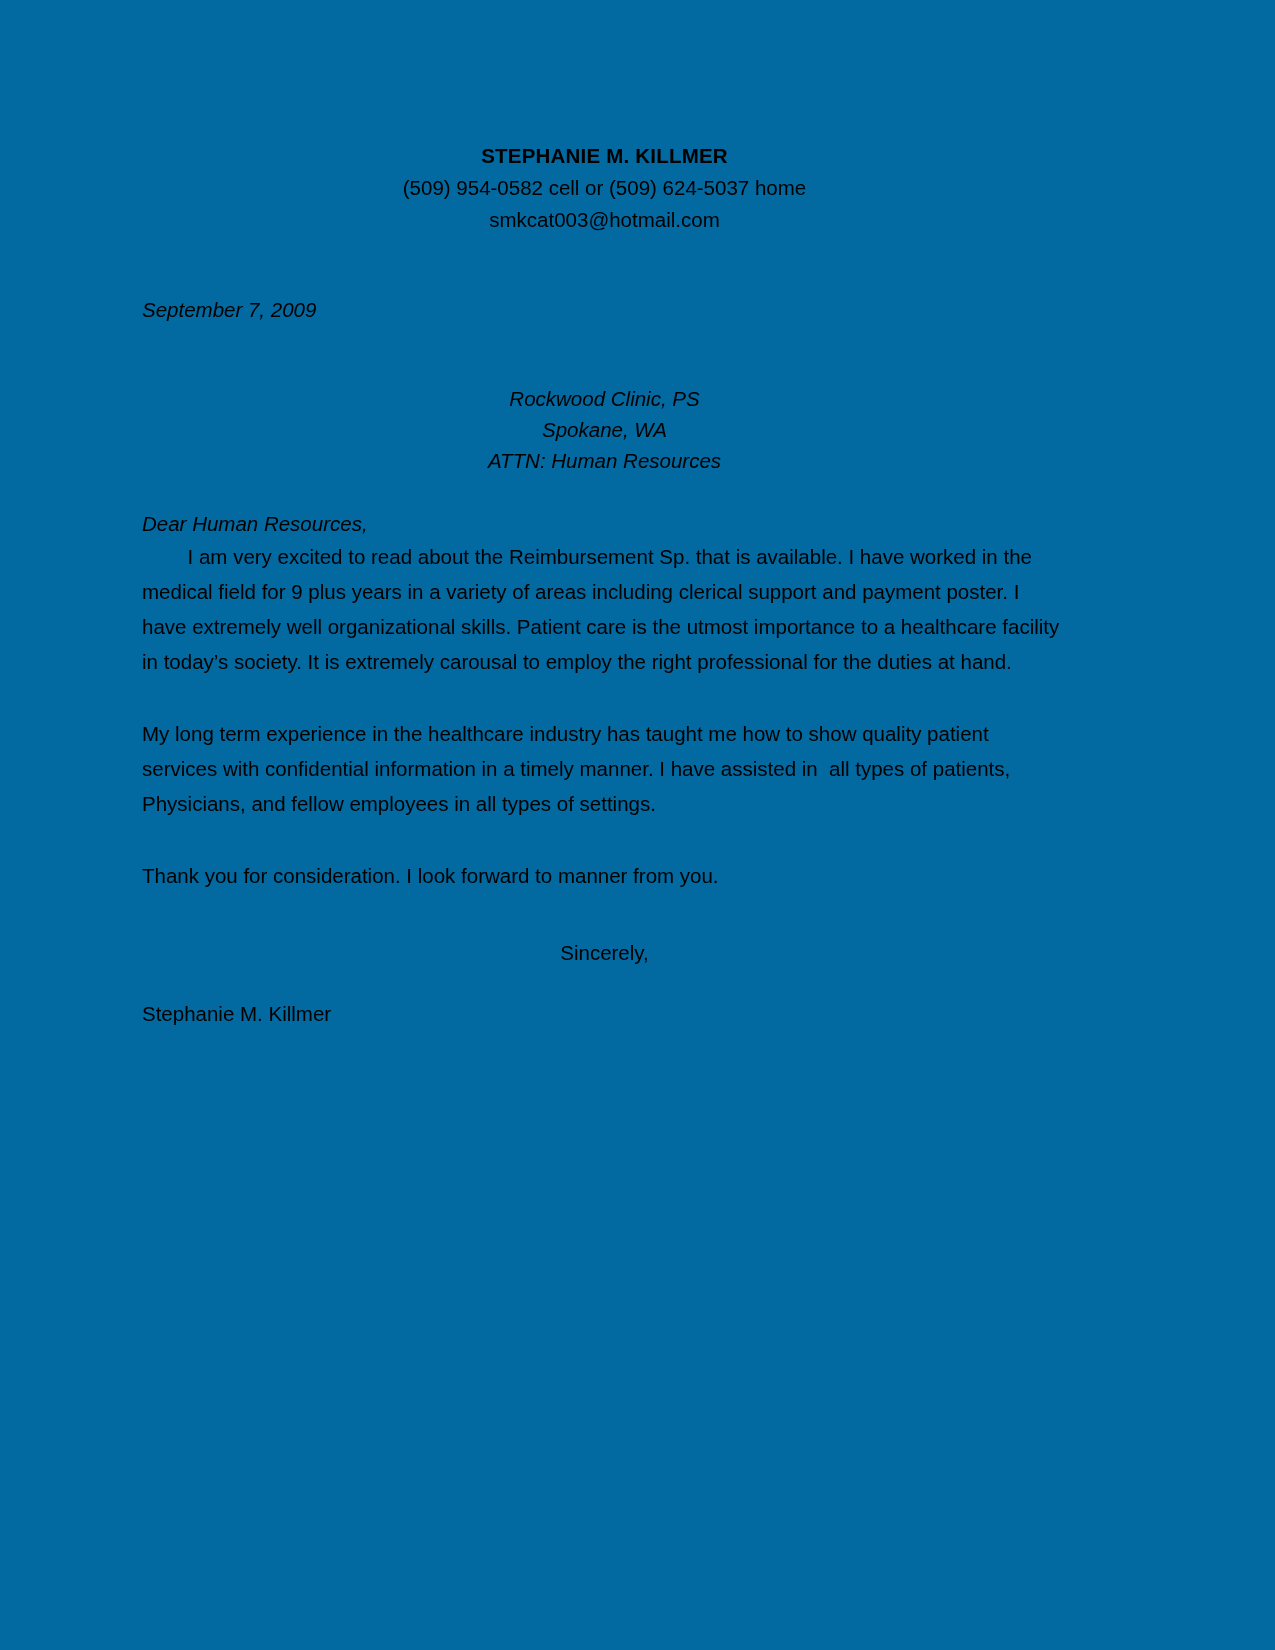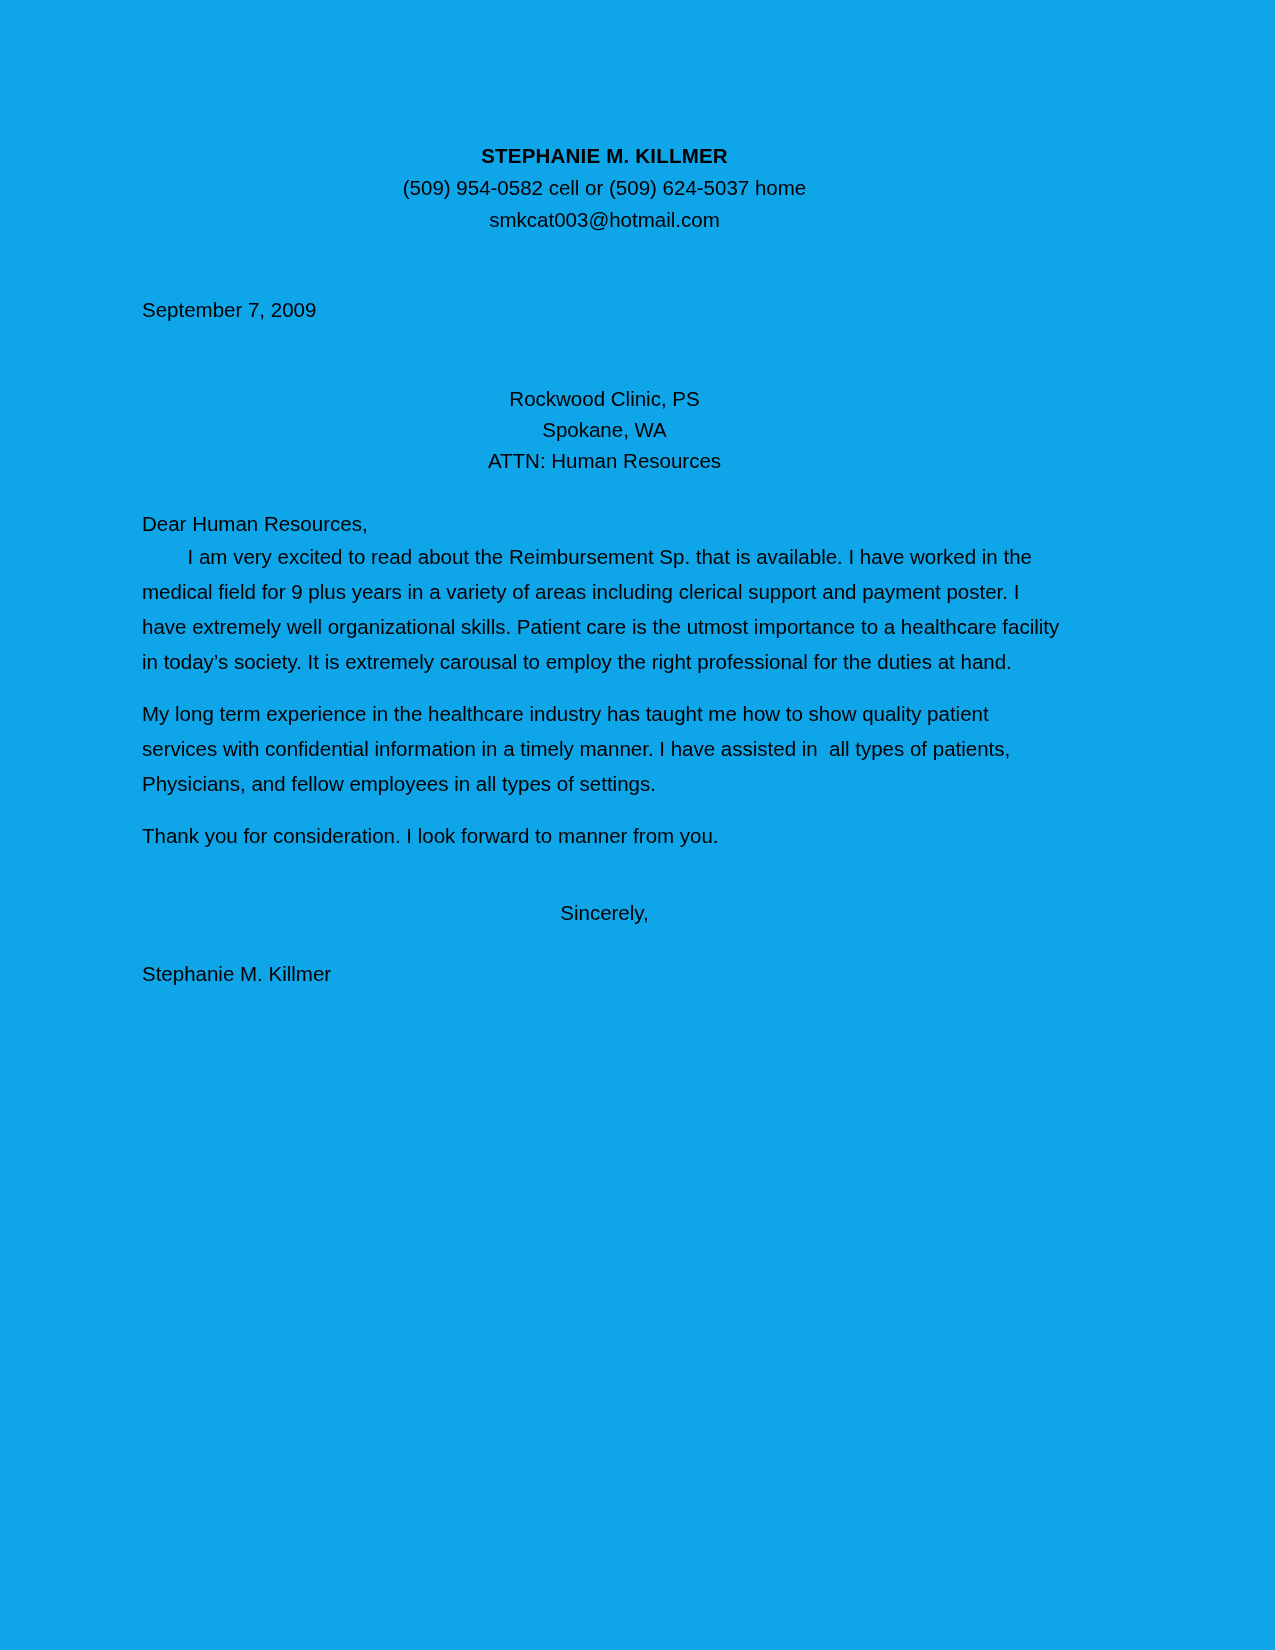--- a/index.html
+++ b/index.html
@@ -10,21 +10,21 @@
   }
   body {
     font-family: "Liberation Sans", sans-serif;
     color: #000000;
   }
   .page {
     position: relative;
     width: 1275px;
     height: 1650px;
     margin: 0 auto;
-    background: #0ea5e9;
+    background: #0369a1;
     box-sizing: border-box;
     overflow: hidden;
   }
   .content {
     position: absolute;
     left: 142px;
     top: 0;
     width: 925px;
   }
 
@@ -50,35 +50,36 @@
     font-size: 13px;
     vertical-align: super;
     line-height: 0;
   }
 
   
   .block {
     font-size: 20.5px;
     line-height: 31px;
     text-align: left;
+    font-style: italic;
   }
   .date-block { margin-top: 59px; }
   .recipient-block { margin-top: 58px; text-align: center; }
   .recipient-block .row { white-space: pre; }
   .salutation { margin-top: 32px; }
 
   .para {
     margin-top: 0px;
     line-height: 35px;
     font-size: 20.5px;
     text-align: left;
     white-space: pre-wrap;
   }
 
-  .para-gap { margin-top: 17px; }
+  .para-gap { margin-top: 37px; }
 
   .closing { margin-top: 44px; font-size: 20.5px; line-height: 31px; text-align: center; }
   .signature { margin-top: 30px; font-size: 20.5px; line-height: 31px; }
 </style>
 </head>
 <body>
 
 <div class="page">
   <div class="content">
 

